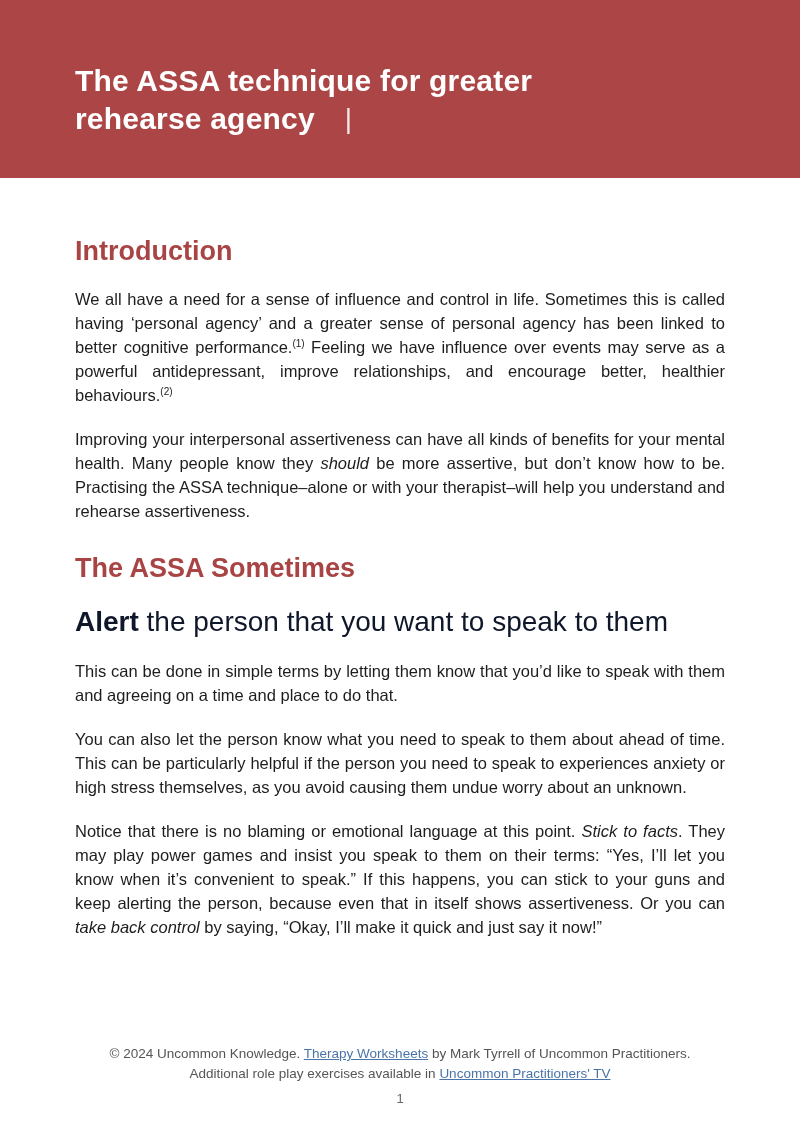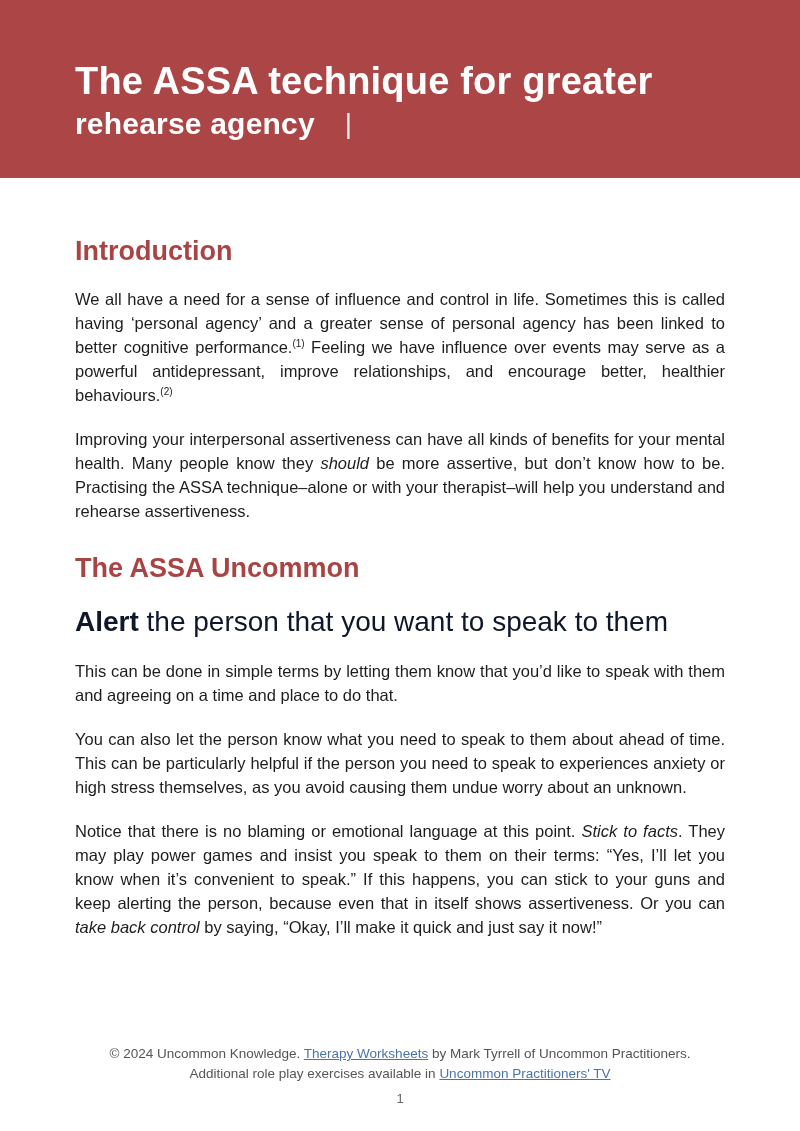--- a/index.html
+++ b/index.html
@@ -7,21 +7,21 @@
   .page {
     width: 800px; height: 1131px; position: relative; background: #ffffff;
     font-family: "Liberation Sans", "DejaVu Sans", sans-serif;
     overflow: hidden; margin: 0 auto;
   }
   .banner {
     background: #ac4546; height: 178px; width: 100%;
     padding: 18px 75px 0; display: flex; flex-direction: column; justify-content: center;
   }
   .title-line1 {
-    color: #ffffff; font-size: 38px; font-weight: 700; line-height: 1.38; letter-spacing: 0.2px;
+    color: #ffffff; font-size: 30px; font-weight: 700; line-height: 1.38; letter-spacing: 0.2px;
   }
   .title-line2 { display: flex; align-items: center; }
   .title-bold { color: #ffffff; font-size: 30px; font-weight: 700; letter-spacing: 0.2px; }
   .title-divider {
     color: rgba(255,255,255,0.88); font-size: 28px; font-weight: 300; margin: 0 20px 0 30px;
   }
   .subtitle { color: #fbf1f1; font-size: 25px; font-weight: 400; letter-spacing: 0.2px; }
 
   .content { padding: 58px 75px 0; }
   .section-heading {
@@ -66,21 +66,21 @@
   </header>
 
   <main class="content">
 
     <h2 class="section-heading">Introduction</h2>
 
     <p class="body"><span>We all have a need for a sense of influence and control in life. Sometimes this is called having ‘personal agency’ and a greater sense of personal agency has been linked to better cognitive performance.</span><sup>(1)</sup><span> Feeling we have influence over events may serve as a powerful antidepressant, improve relationships, and encourage better, healthier behaviours.</span><sup>(2)</sup></p>
 
     <p class="body"><span>Improving your interpersonal assertiveness can have all kinds of benefits for your mental health. Many people know they </span><span class="i">should</span><span> be more assertive, but don’t know how to be. Practising the ASSA technique–alone or with your therapist–will help you understand and rehearse assertiveness.</span></p>
 
-    <h2 class="section-heading later">The ASSA Uncommon</h2>
+    <h2 class="section-heading later">The ASSA Sometimes</h2>
 
     <h3 class="step-heading"><span class="step-word">Alert</span><span> the person that you want to speak to them</span></h3>
 
     <p class="body">This can be done in simple terms by letting them know that you’d like to speak with them and agreeing on a time and place to do that.</p>
 
 
     <p class="body">You can also let the person know what you need to speak to them about ahead of time. This can be particularly helpful if the person you need to speak to experiences anxiety or high stress themselves, as you avoid causing them undue worry about an unknown.</p>
 
 
     <p class="body"><span>Notice that there is no blaming or emotional language at this point. </span><span class="i">Stick to facts</span><span>. They may play power games and insist you speak to them on their terms: “Yes, I’ll let you know when it’s convenient to speak.” If this happens, you can stick to your guns and keep alerting the person, because even that in itself shows assertiveness. Or you can </span><span class="i">take back control</span><span> by saying, “Okay, I’ll make it quick and just say it now!”</span></p>

